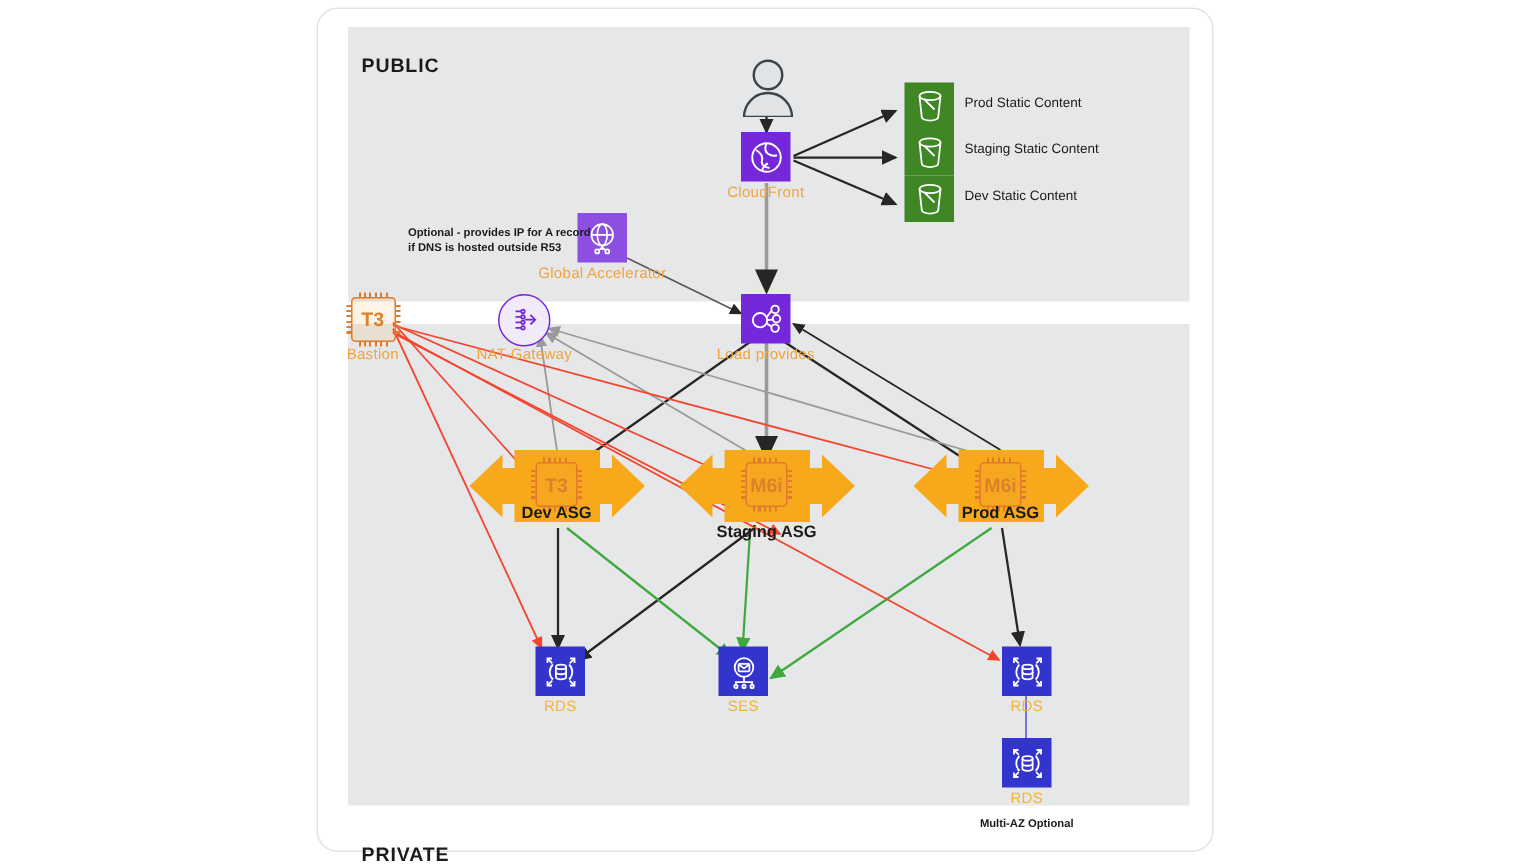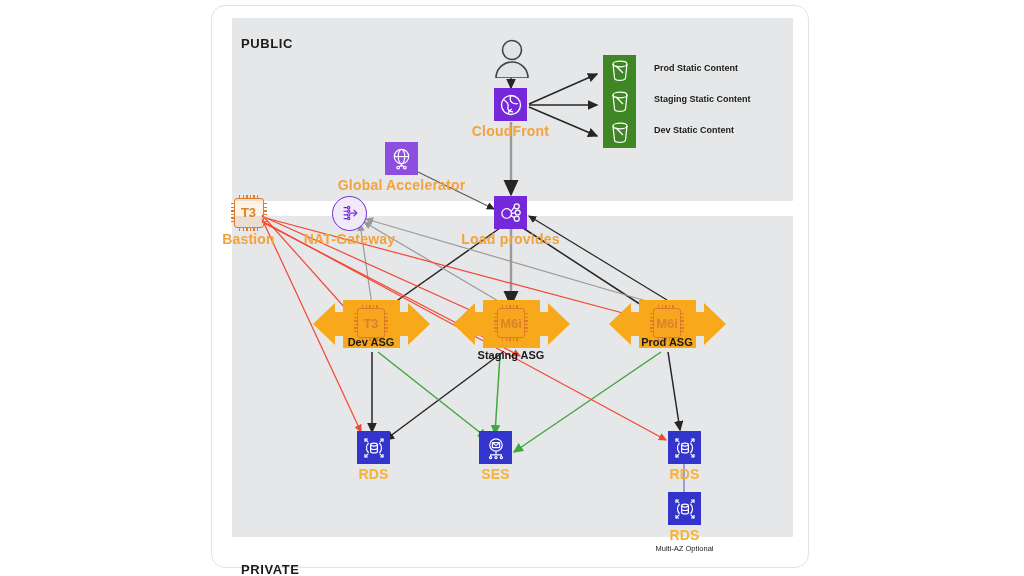--- a/index.html
+++ b/index.html
@@ -7,29 +7,29 @@
   #stage{position:relative;width:1024px;height:576px;}
   #frame{position:absolute;left:211px;top:5px;width:596px;height:561px;
          background:#ffffff;border:1px solid #e3e3e3;border-radius:14px;}
   #zone-public{position:absolute;left:232px;top:18px;width:561px;height:183px;background:#e6e7e8;}
   #zone-private{position:absolute;left:232px;top:216px;width:561px;height:321px;background:#e6e7e8;}
   .zone-label{position:absolute;font-weight:bold;font-size:13px;color:#1b1b1b;letter-spacing:.6px;}
   svg#wires{position:absolute;left:0;top:0;width:1024px;height:576px;pointer-events:none;}
   .node{position:absolute;}
   .tile{width:33px;height:33px;display:flex;align-items:center;justify-content:center;}
   .cap{position:absolute;left:50%;transform:translateX(-50%);white-space:nowrap;
-       font-size:14px;font-weight:bold;color:#f2a33c;top:35px;letter-spacing:.2px;}
+       font-size:10px;font-weight:normal;color:#f2a33c;top:35px;letter-spacing:.2px;}
   .cap.blue{color:#f5b335;}
-  .s3label{position:absolute;left:51px;top:8px;white-space:nowrap;font-size:9px;
-           font-weight:bold;color:#1b1b1b;}
+  .s3label{position:absolute;left:40px;top:8px;white-space:nowrap;font-size:9px;
+           font-weight:normal;color:#1b1b1b;}
   .asg-name{position:absolute;left:50%;transform:translateX(-50%);top:38px;
             white-space:nowrap;font-size:11px;font-weight:bold;color:#1b1b1b;}
   .note{position:absolute;font-size:7.5px;font-weight:bold;color:#1b1b1b;line-height:1.35;}
   .multiaz{position:absolute;left:50%;transform:translateX(-50%);top:52px;
-           white-space:nowrap;font-size:7.5px;font-weight:normal;color:#1b1b1b;}
+           white-space:nowrap;font-size:7.5px;font-weight:bold;color:#1b1b1b;}
   .ec2chip{width:28px;height:28px;border:1.6px solid #e07b2a;border-radius:3px;
            background:#f5a33c22;display:flex;align-items:center;justify-content:center;
            font-size:13px;font-weight:bold;color:#d9822b;position:relative;}
   .ec2chip::before,.ec2chip::after{content:"";position:absolute;left:4px;right:4px;height:3px;
            background:repeating-linear-gradient(to right,#e07b2a 0 1.4px,transparent 1.4px 3.6px);}
   .ec2chip::before{top:-4px;} .ec2chip::after{bottom:-4px;}
   .chipsideL,.chipsideR{position:absolute;top:4px;bottom:4px;width:3px;
            background:repeating-linear-gradient(to bottom,#e07b2a 0 1.4px,transparent 1.4px 3.6px);}
   .chipsideL{left:-4px;} .chipsideR{right:-4px;}
 </style>
@@ -161,20 +161,24 @@
           <ellipse cx="12" cy="10" rx="3.4" ry="7.5"></ellipse>
         <path d="M4.6,10 h14.8"></path>
           <path d="M12,17.5 v3"></path>
         <circle cx="8.5" cy="21.5" r="1.4"></circle>
           <circle cx="15.5" cy="21.5" r="1.4"></circle>
         <path d="M9.6,20.6 L12,18.8 L14.4,20.6"></path>
         </svg>
     </div>
     <div class="cap">Global Accelerator</div>
   </div>
+  <div class="note" style="left:272px;top:150px;">
+    <div>Optional - provides IP for A record</div>
+    <div>if DNS is hosted outside R53</div>
+  </div>
 
   <div class="node" style="left:232px;top:196px;">
     <div style="width:33px;height:33px;display:flex;align-items:center;justify-content:center;">
       <div class="ec2chip">
         <div class="chipsideL"></div>
           <div class="chipsideR"></div>
         <span>T3</span>
       </div>
     </div>
     <div class="cap">Bastion</div>

